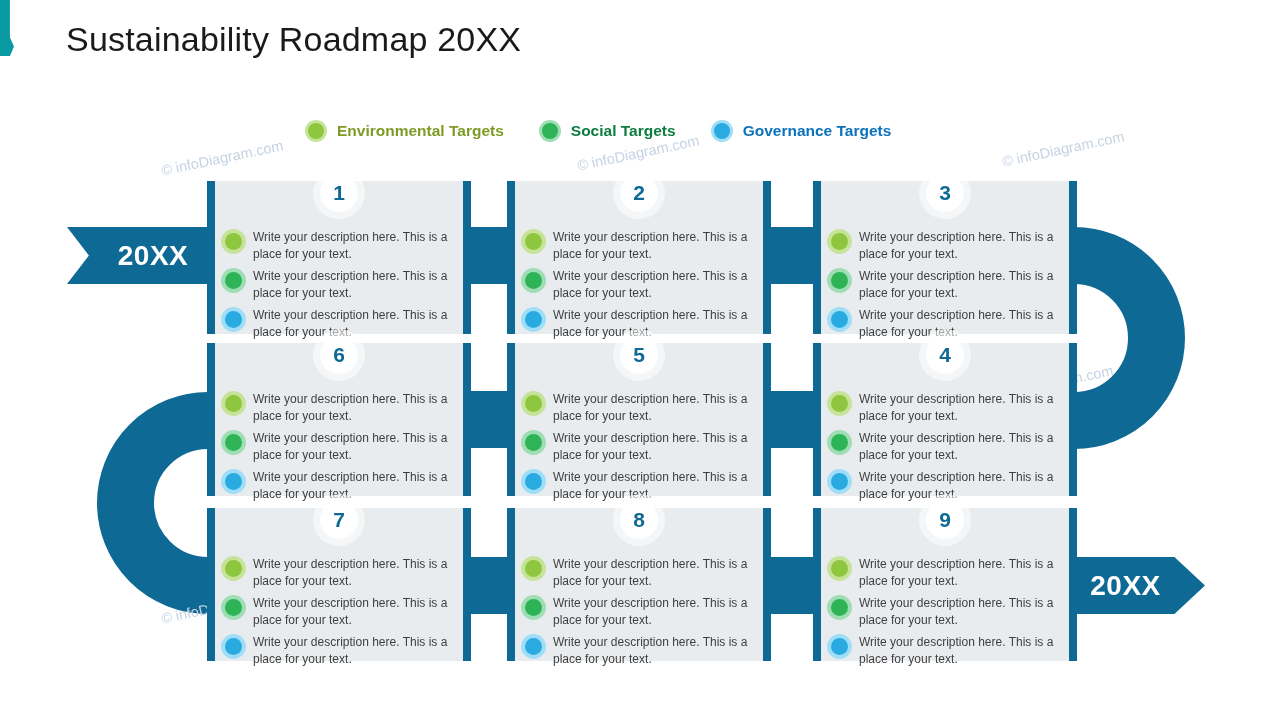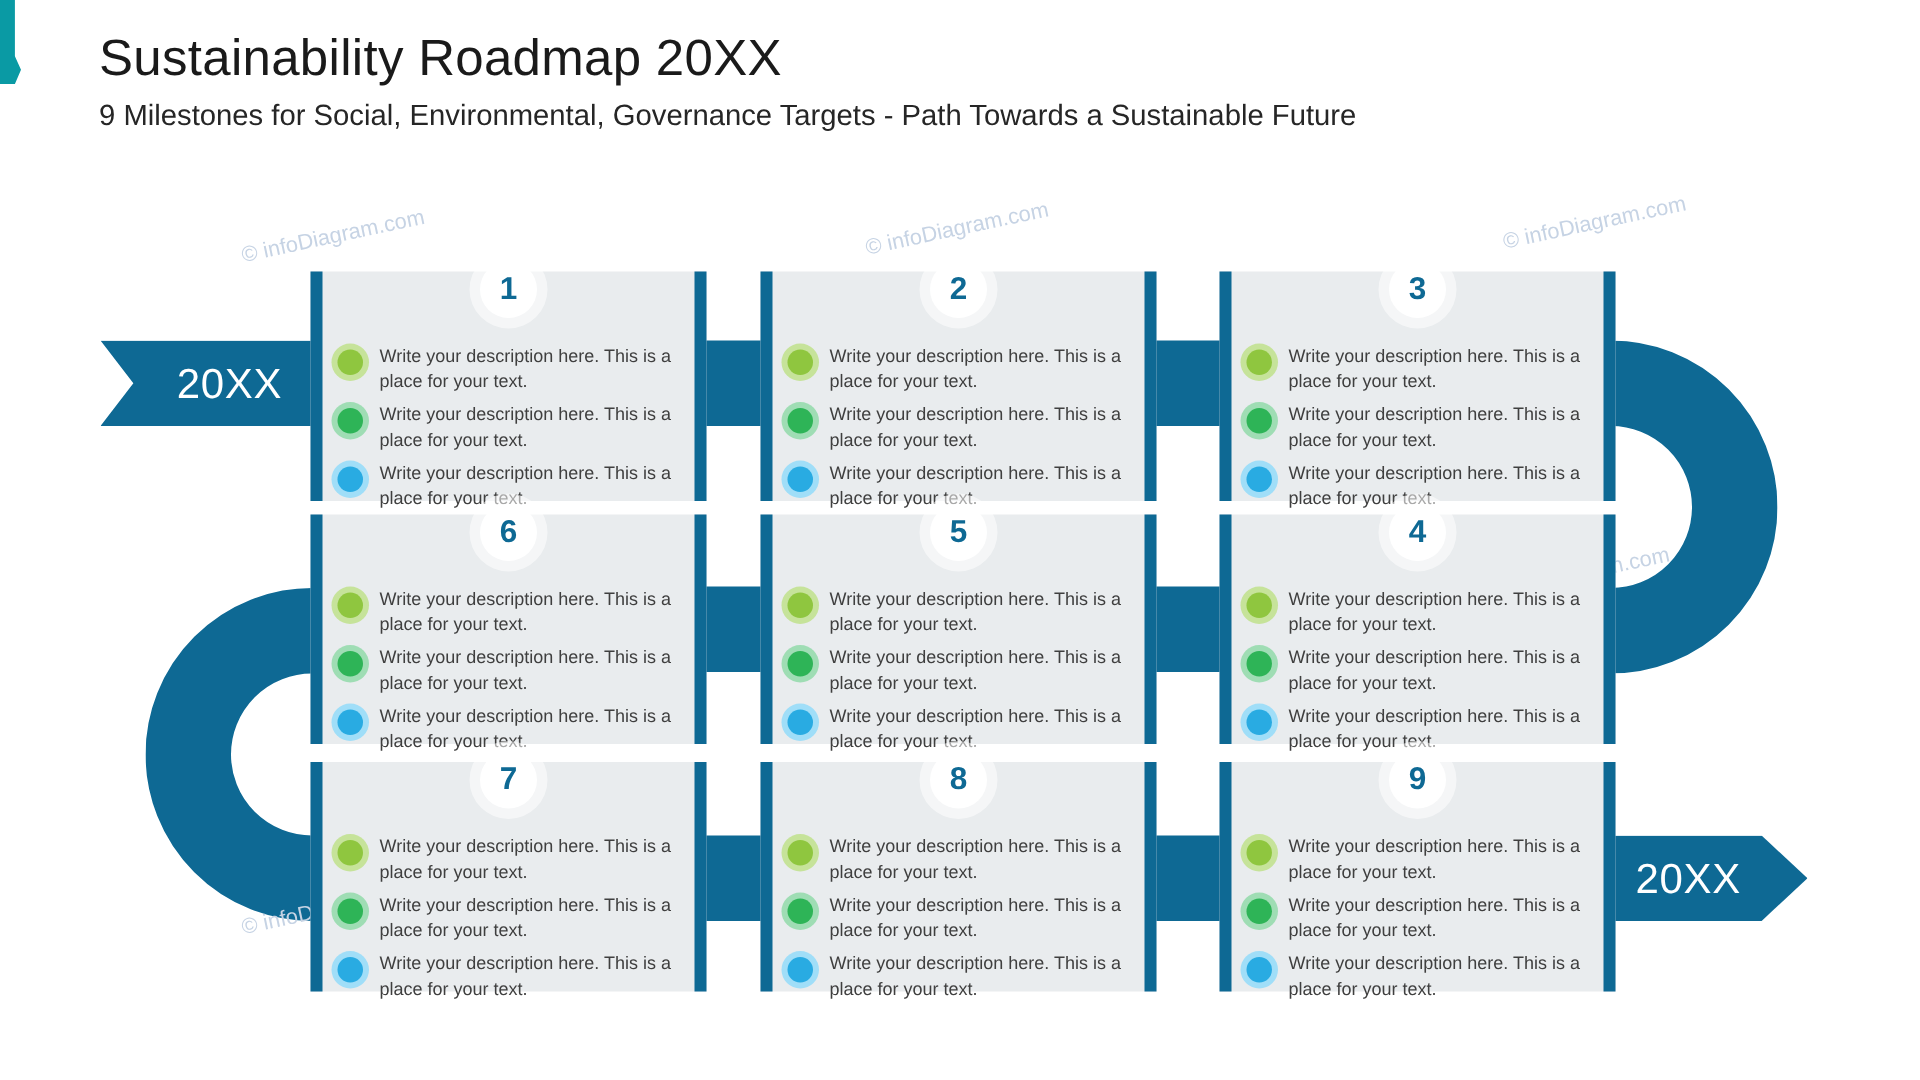--- a/index.html
+++ b/index.html
@@ -25,21 +25,21 @@
   .wm.low{z-index:1;} .wm.mid{z-index:3;}
 
   
   .ribbon{position:absolute;background:#0E6994;z-index:2;}
   .banner-left{left:67px;top:227px;width:146px;height:57px;
                clip-path:polygon(0 0,100% 0,100% 100%,0 100%,15% 50%);
                display:flex;align-items:center;justify-content:center;padding-left:26px;box-sizing:border-box;}
   .banner-right{left:1072px;top:557px;width:133px;height:57px;
                 clip-path:polygon(0 0,77% 0,100% 50%,77% 100%,0 100%);
                 display:flex;align-items:center;justify-content:center;padding-right:26px;box-sizing:border-box;}
-  .banner-text{color:#ffffff;font-size:28px;letter-spacing:0.5px;}
+  .banner-text{color:#ffffff;font-size:28px;letter-spacing:0.5px;font-weight:bold;}
   .donut{position:absolute;z-index:2;box-sizing:border-box;border:57px solid #0E6994;border-radius:50%;
          width:222px;height:222px;background:transparent;}
   .donut-right{left:963px;top:227px;clip-path:inset(0 0 0 50%);}
   .donut-left{left:97px;top:392px;clip-path:inset(0 50% 0 0);}
 
   
   .card{position:absolute;width:264px;height:153px;background:#E9ECEE;z-index:4;}
   .card-edge{position:absolute;top:0;width:8px;height:100%;background:#0E6994;}
   .card-edge.left{left:0;} .card-edge.right{right:0;}
   .num-circle{position:absolute;left:50%;top:-7px;transform:translateX(-50%);
@@ -57,22 +57,35 @@
   .footer b{color:#8C8C8C;}
 </style>
 </head>
 <body>
 
 <div class="slide">
 
   <div class="accent"></div>
 
   <div class="title">Sustainability Roadmap 20XX</div>
-  <div class="subtitle">9 Milestones for Social, Environmental, Governance Targets - Path Towards a Sustainable Future</div>
-
+
+  <div class="legend">
+    <div class="legend-item">
+      <span class="legend-dot" style="background: rgb(143, 198, 63); box-shadow: rgb(198, 227, 154) 0px 0px 0px 3px;"></span>
+      <span class="legend-label" style="color: rgb(126, 155, 37);">Environmental Targets</span>
+    </div>
+    <div class="legend-item">
+      <span class="legend-dot" style="background: rgb(46, 180, 87); box-shadow: rgb(159, 221, 180) 0px 0px 0px 3px;"></span>
+      <span class="legend-label" style="color: rgb(14, 124, 63);">Social Targets</span>
+    </div>
+    <div class="legend-item">
+      <span class="legend-dot" style="background: rgb(41, 171, 226); box-shadow: rgb(160, 222, 248) 0px 0px 0px 3px;"></span>
+      <span class="legend-label" style="color: rgb(11, 114, 188);">Governance Targets</span>
+    </div>
+  </div>
 
   <div class="wm low" style="left:160px;top:150px;">© infoDiagram.com</div>
   <div class="wm low" style="left:576px;top:145px;">© infoDiagram.com</div>
   <div class="wm low" style="left:1001px;top:141px;">© infoDiagram.com</div>
   <div class="wm low" style="left:990px;top:375px;">© infoDiagram.com</div>
   <div class="wm mid" style="left:160px;top:598px;">© infoDiagram.com</div>
 
   <div class="ribbon banner-left">
     <span class="banner-text">20XX</span>
   </div>

